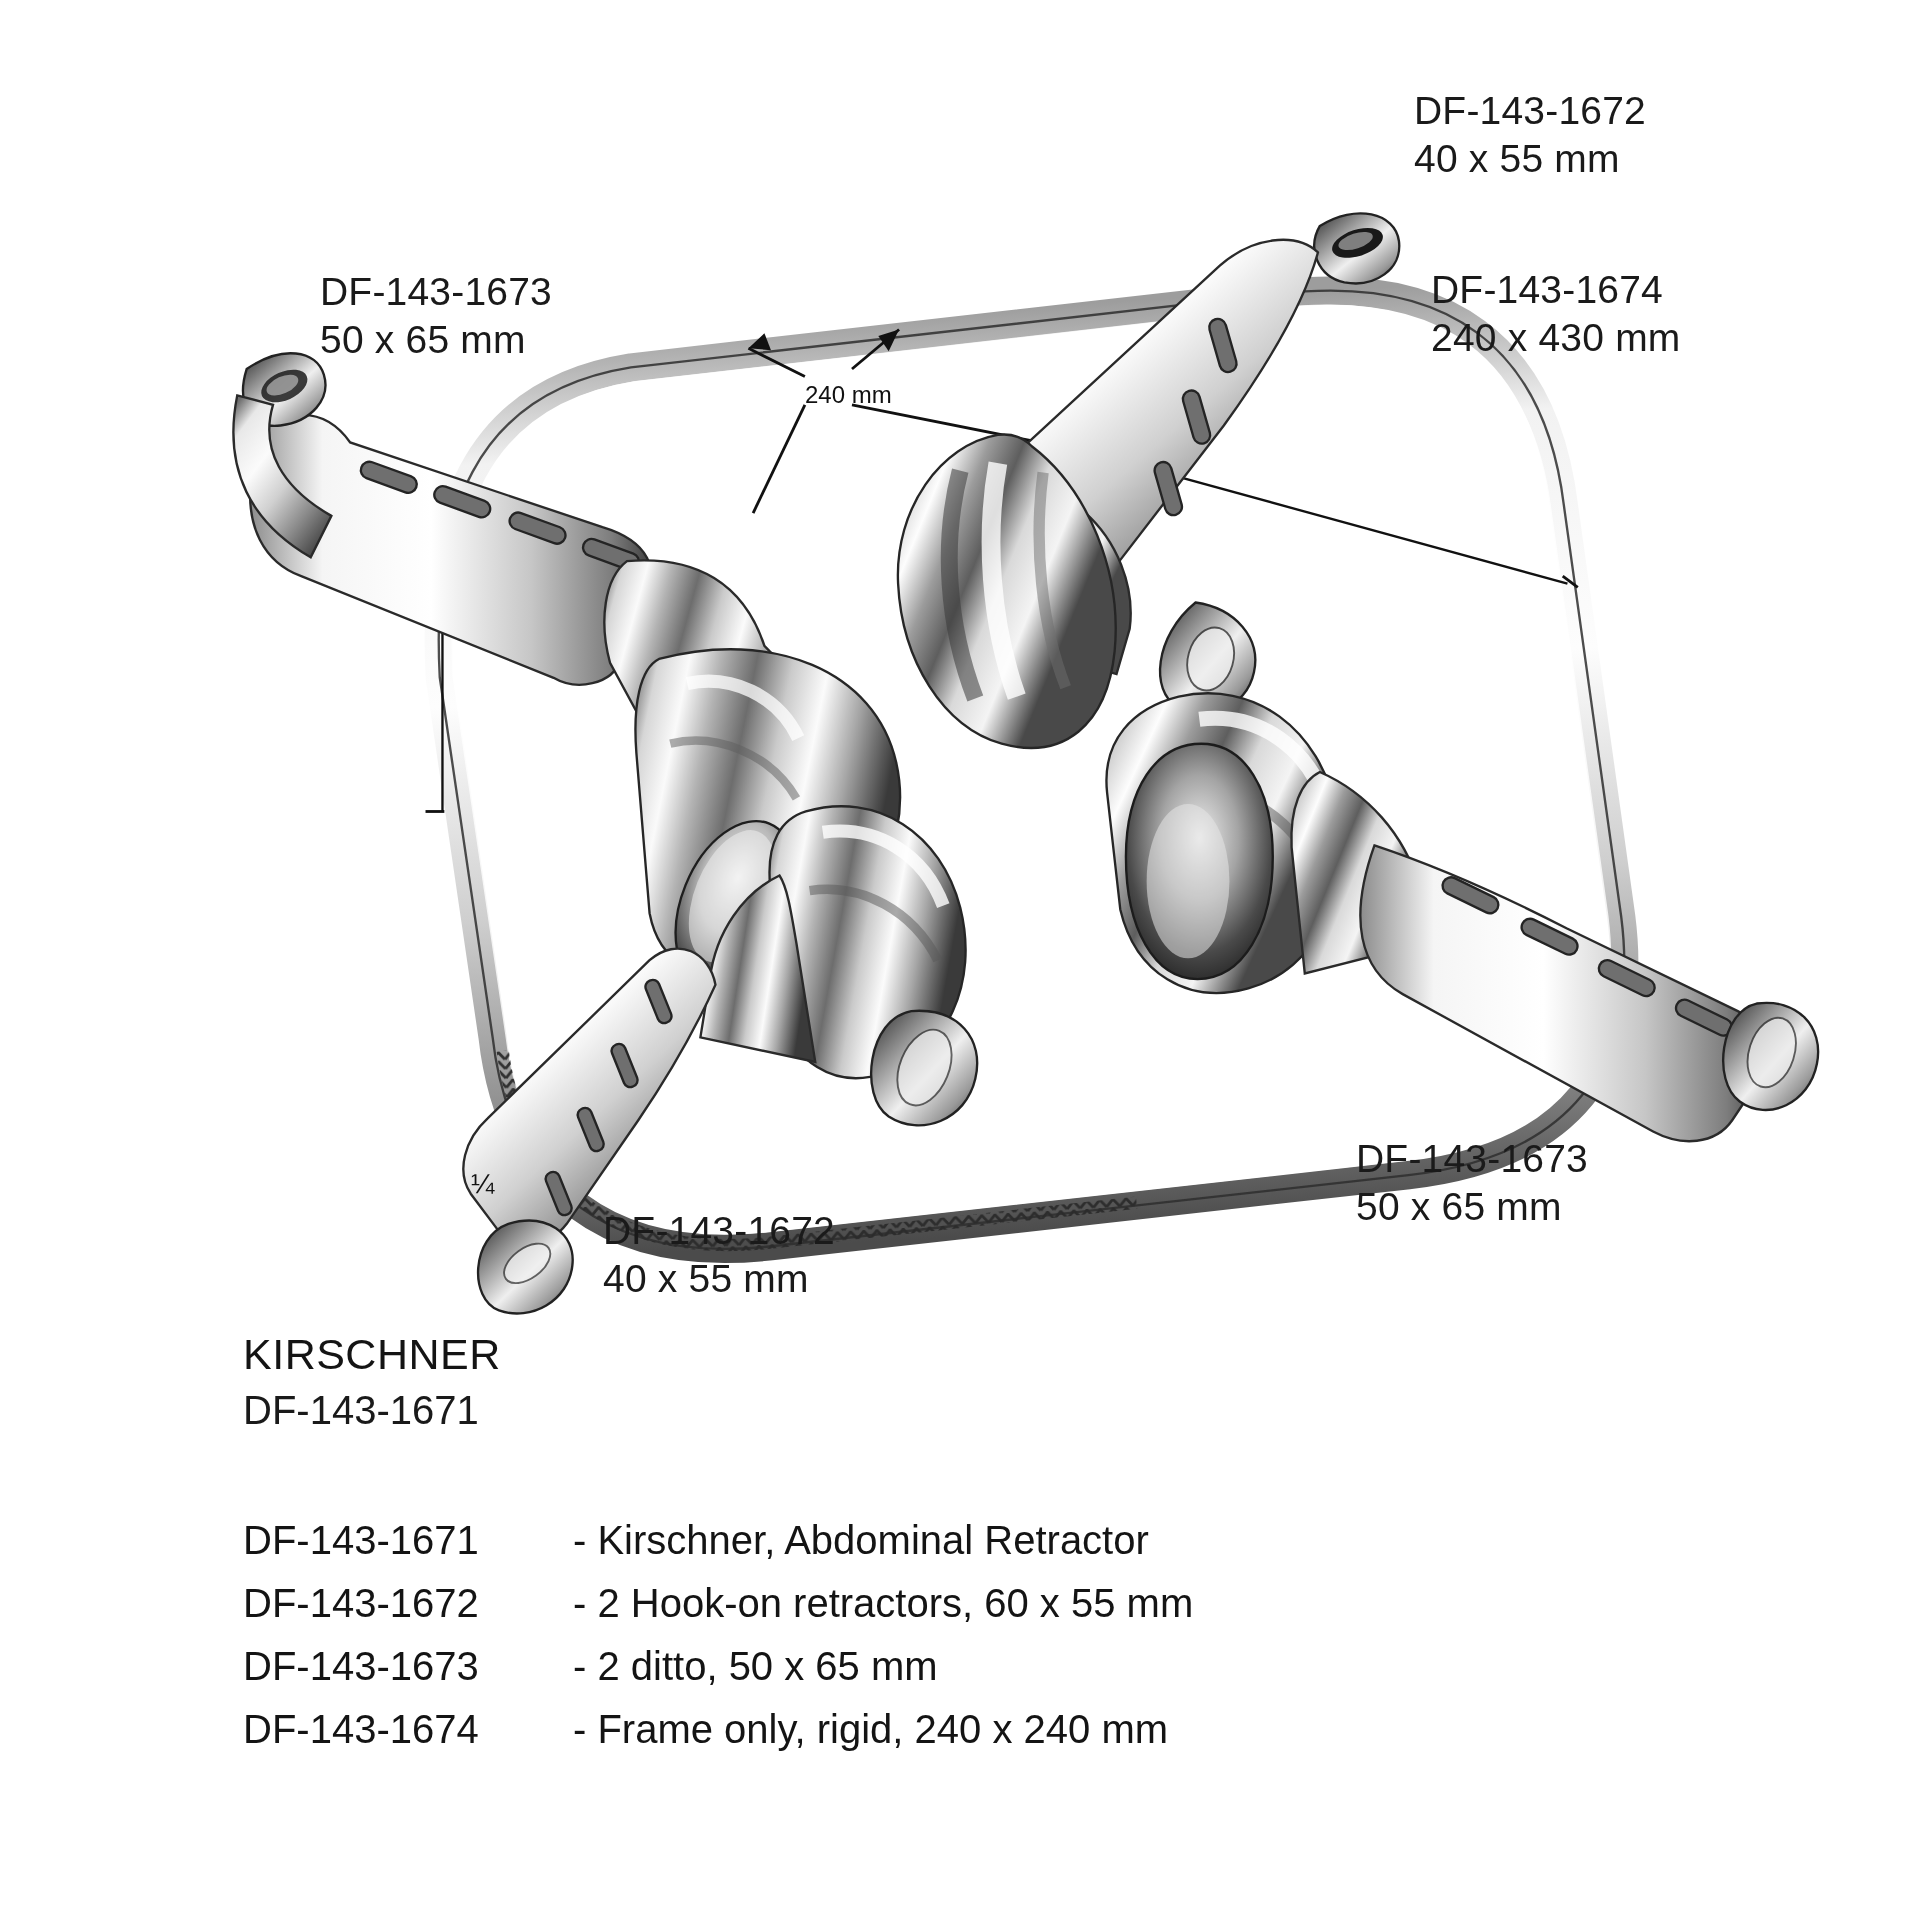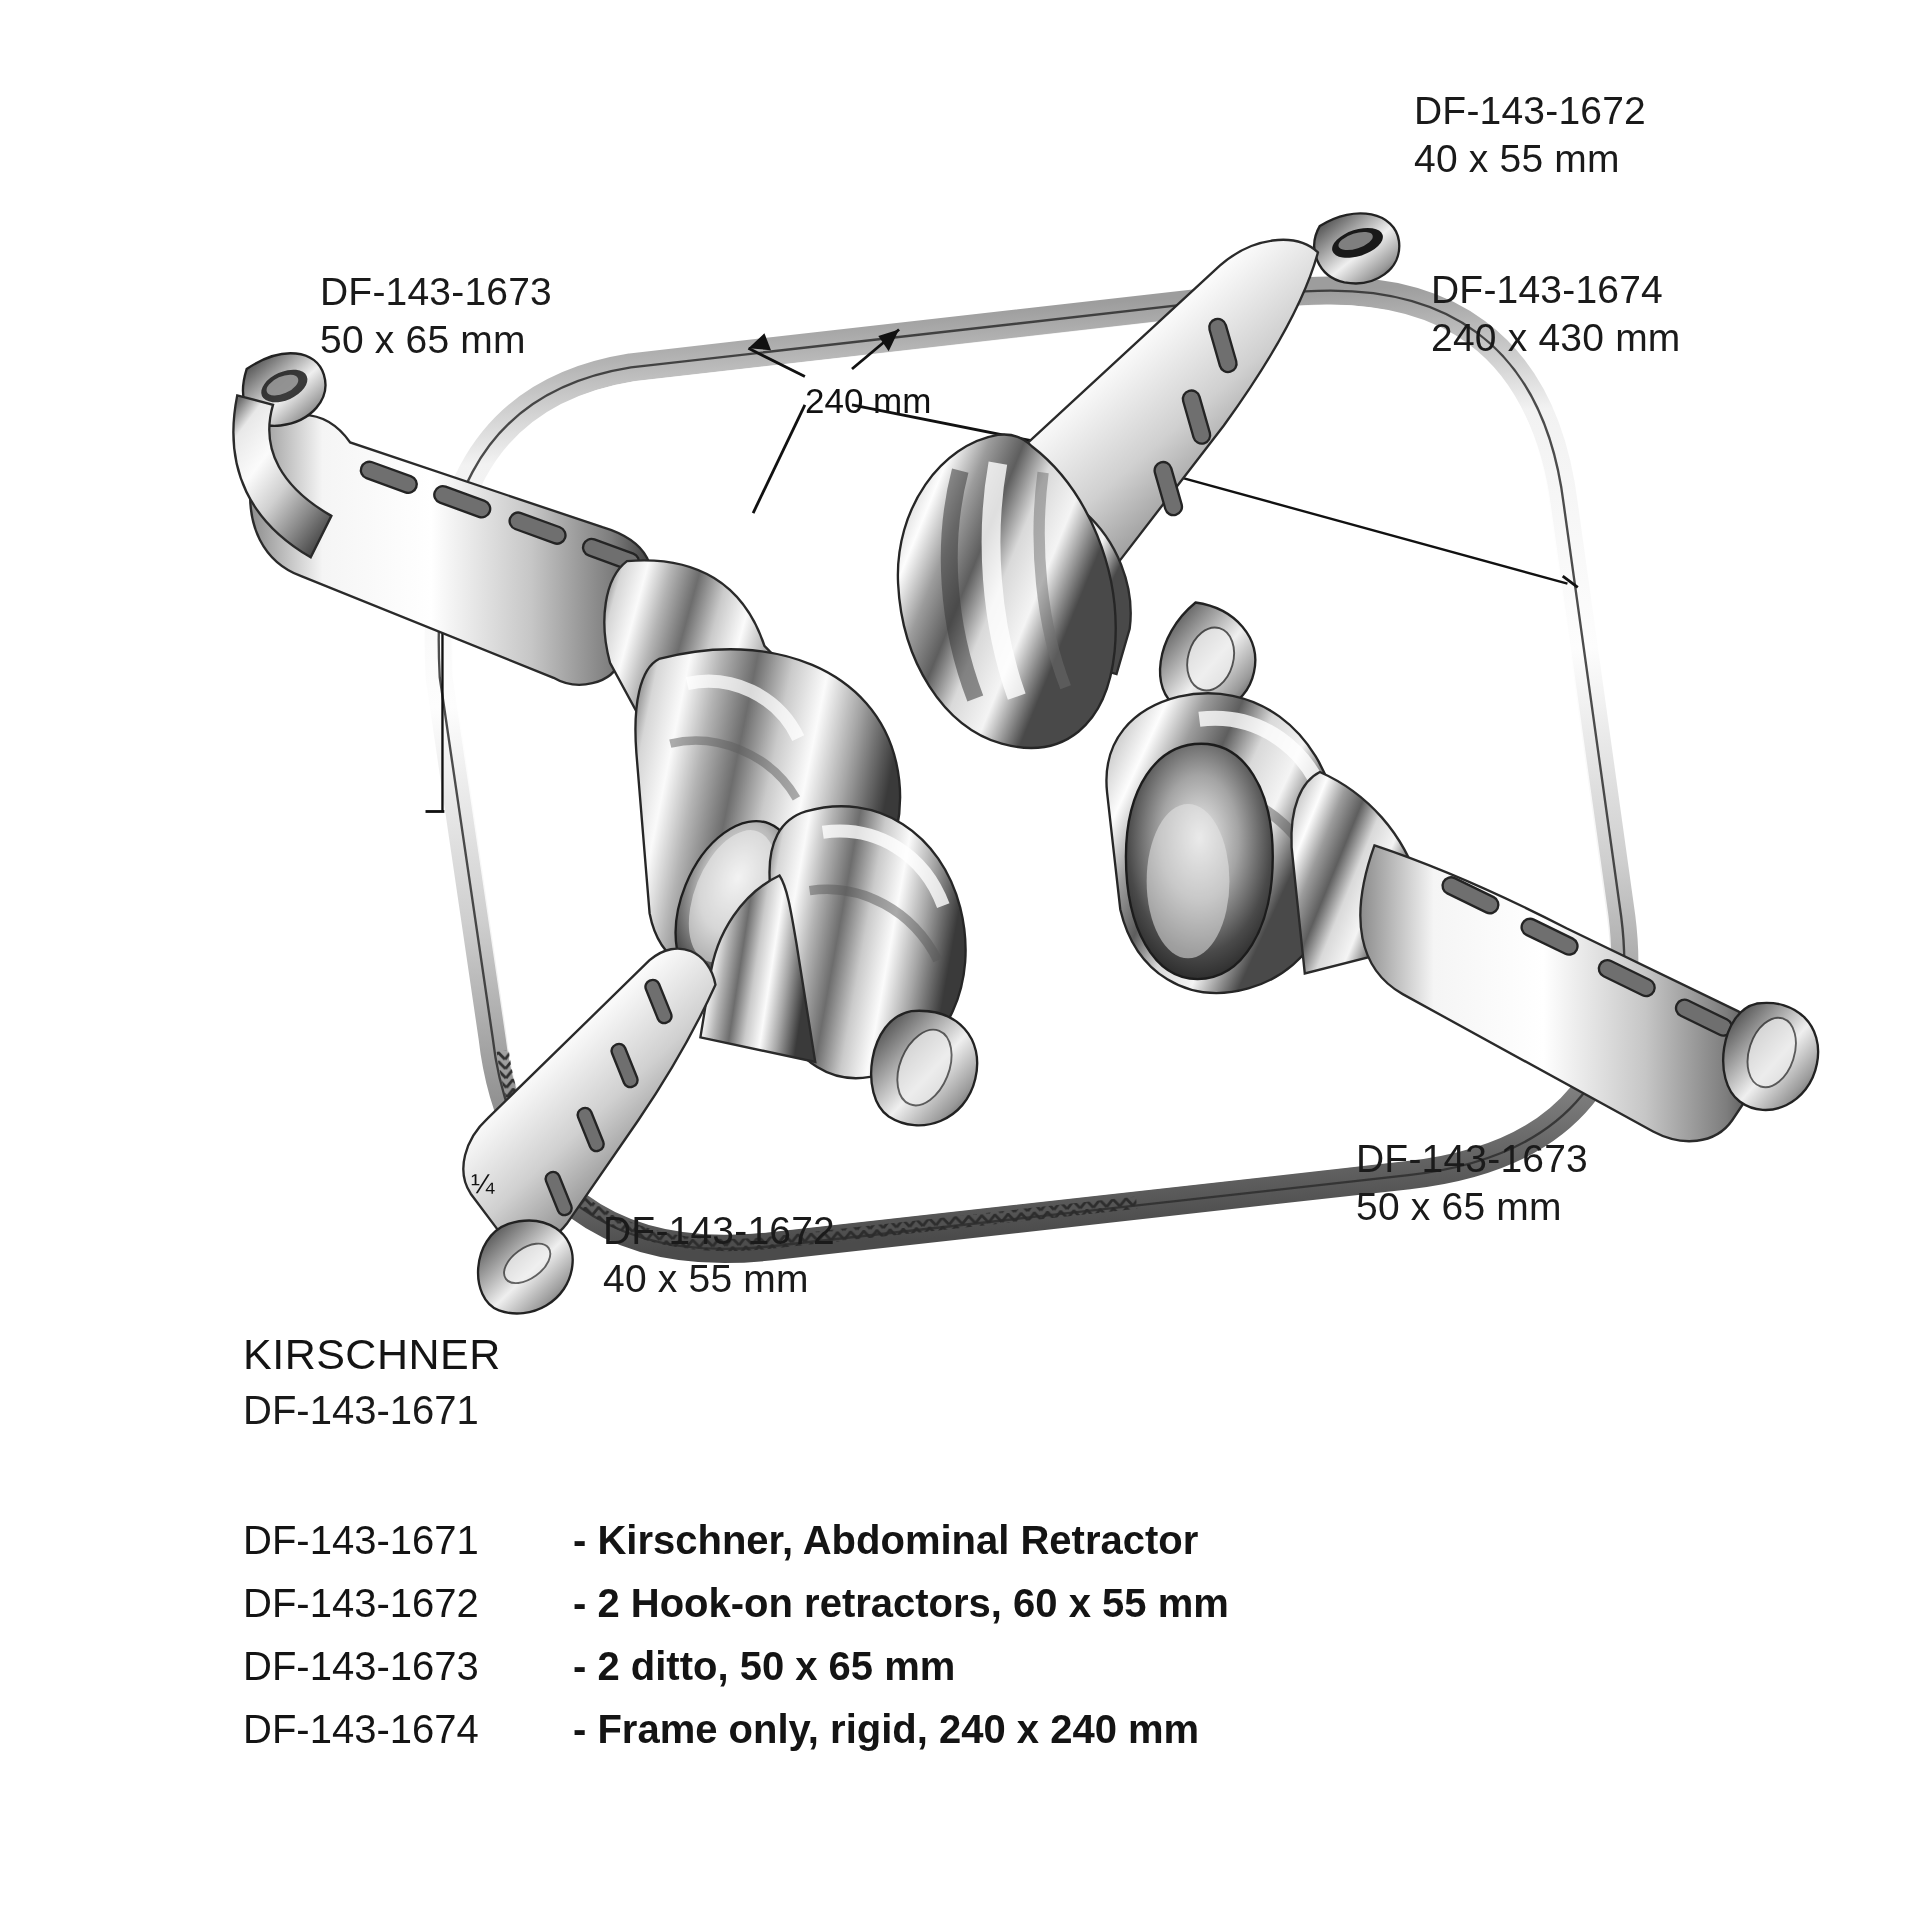--- a/index.html
+++ b/index.html
@@ -25,21 +25,21 @@
     color: #1a1a1a;
   }
   .callout {
     font-size: 39px;
     letter-spacing: 0.2px;
   }
   .callout .ln { display: block; }
 
   .dim-label {
     position: absolute;
-    font-size: 35px;
+    font-size: 24px;
     color: #111;
   }
 
   .scale-frac {
     position: absolute;
     font-size: 28px;
     color: #111;
   }
 
   
@@ -67,21 +67,21 @@
   }
   .desc-table td {
     font-size: 40px;
     color: #141414;
     padding: 0 0 18px 0;
     vertical-align: top;
     white-space: nowrap;
     font-stretch: condensed;
   }
   .desc-table td.code-col { width: 330px; padding-right: 0; }
-  .desc-table td.desc-col { padding-left: 0; font-weight: bold; }
+  .desc-table td.desc-col { padding-left: 0; }
 
   
   #illustration {
     position: absolute;
     left: 0;
     top: 0;
     width: 1928px;
     height: 1928px;
     pointer-events: none;
   }

